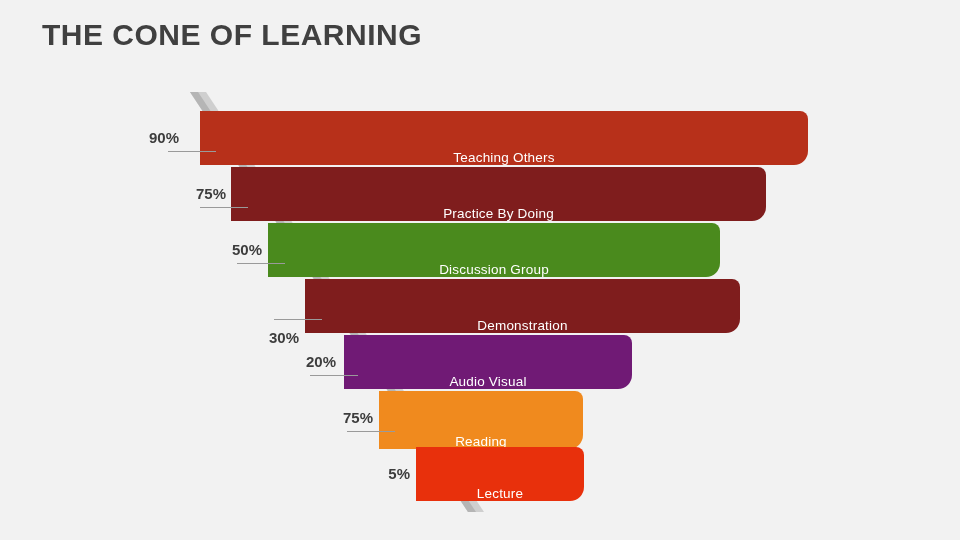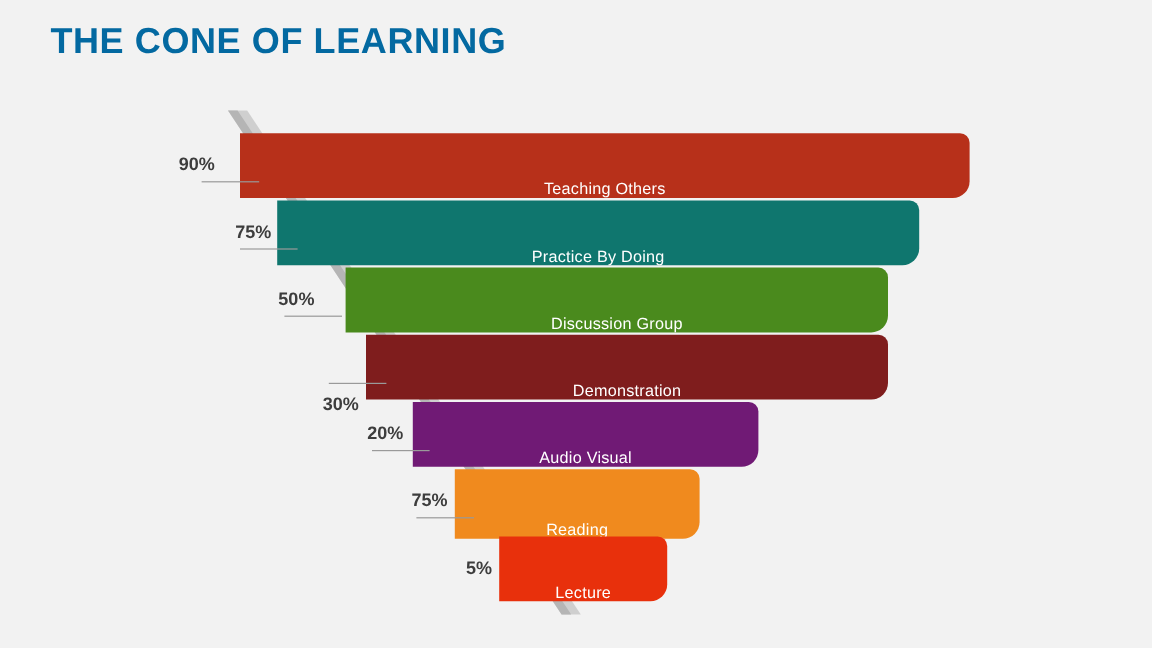--- a/index.html
+++ b/index.html
@@ -18,21 +18,21 @@
     width: 960px;
     height: 540px;
   }
   #title {
     position: absolute;
     left: 42px;
     top: 18px;
     font-size: 30px;
     font-weight: bold;
     letter-spacing: 0.5px;
-    color: #0369a1;
+    color: #404040;
     text-transform: uppercase;
   }
   #subtitle {
     position: absolute;
     left: 42px;
     top: 60px;
     font-size: 19px;
     color: #4a4a4a;
     font-weight: normal;
   }
@@ -84,27 +84,27 @@
     <polygon points="190,92 206,92 484,512 468,512" fill="#cfcfcf"></polygon>
     <polygon points="190,92 198,92 476,512 468,512" fill="#b5b5b5"></polygon>
   </svg>
 
   <div class="bar" style="left:200px; top:111px; width:608px; height:54px; background:#b7301a; border-top-right-radius:8px; border-bottom-right-radius:14px;">
     <span class="bar-label">Teaching Others</span>
   </div>
   <div class="pct" style="left:136px; top:129px; width:56px;text-align:center;">90%</div>
   <div class="leader" style="left:168px; top:151px; width:48px;"></div>
 
-  <div class="bar" style="left:231px; top:167px; width:535px; height:54px; background:#0f766e; border-top-right-radius:8px; border-bottom-right-radius:14px;">
+  <div class="bar" style="left:231px; top:167px; width:535px; height:54px; background:#7f1d1d; border-top-right-radius:8px; border-bottom-right-radius:14px;">
     <span class="bar-label">Practice By Doing</span>
   </div>
   <div class="pct" style="left:170px; top:185px; width:56px;">75%</div>
   <div class="leader" style="left:200px; top:207px; width:48px;"></div>
 
-  <div class="bar" style="left:268px; top:223px; width:452px; height:54px; background:#4a8a1d; border-top-right-radius:8px; border-bottom-right-radius:14px;margin-left:20px;">
+  <div class="bar" style="left:268px; top:223px; width:452px; height:54px; background:#4a8a1d; border-top-right-radius:8px; border-bottom-right-radius:14px;">
     <span class="bar-label">Discussion Group</span>
   </div>
   <div class="pct" style="left:206px; top:241px; width:56px;">50%</div>
   <div class="leader" style="left:237px; top:263px; width:48px;"></div>
 
   <div class="bar" style="left:305px; top:279px; width:435px; height:54px; background:#7f1d1d; border-top-right-radius:8px; border-bottom-right-radius:14px;">
     <span class="bar-label">Demonstration</span>
   </div>
   <div class="pct" style="left:243px; top:297px; width:56px;margin-top:32px;">30%</div>
   <div class="leader" style="left:274px; top:319px; width:48px;"></div>
@@ -114,18 +114,18 @@
   </div>
   <div class="pct" style="left:280px; top:353px; width:56px;">20%</div>
   <div class="leader" style="left:310px; top:375px; width:48px;"></div>
 
   <div class="bar" style="left:379px; top:391px; width:204px; height:58px; background:#f08a1e; border-top-right-radius:8px; border-bottom-right-radius:14px;">
     <span class="bar-label">Reading</span>
   </div>
   <div class="pct" style="left:317px; top:409px; width:56px;">75%</div>
   <div class="leader" style="left:347px; top:431px; width:48px;"></div>
 
-  <div class="bar" style="left:416px; top:447px; width:140px; height:54px; background:#e8300c; border-top-right-radius:8px; border-bottom-right-radius:14px;">
+  <div class="bar" style="left:416px; top:447px; width:168px; height:54px; background:#e8300c; border-top-right-radius:8px; border-bottom-right-radius:14px;">
     <span class="bar-label">Lecture</span>
   </div>
   <div class="pct" style="left:354px; top:465px; width:56px;">5%</div>
 
 </div>
 
 </body></html>

